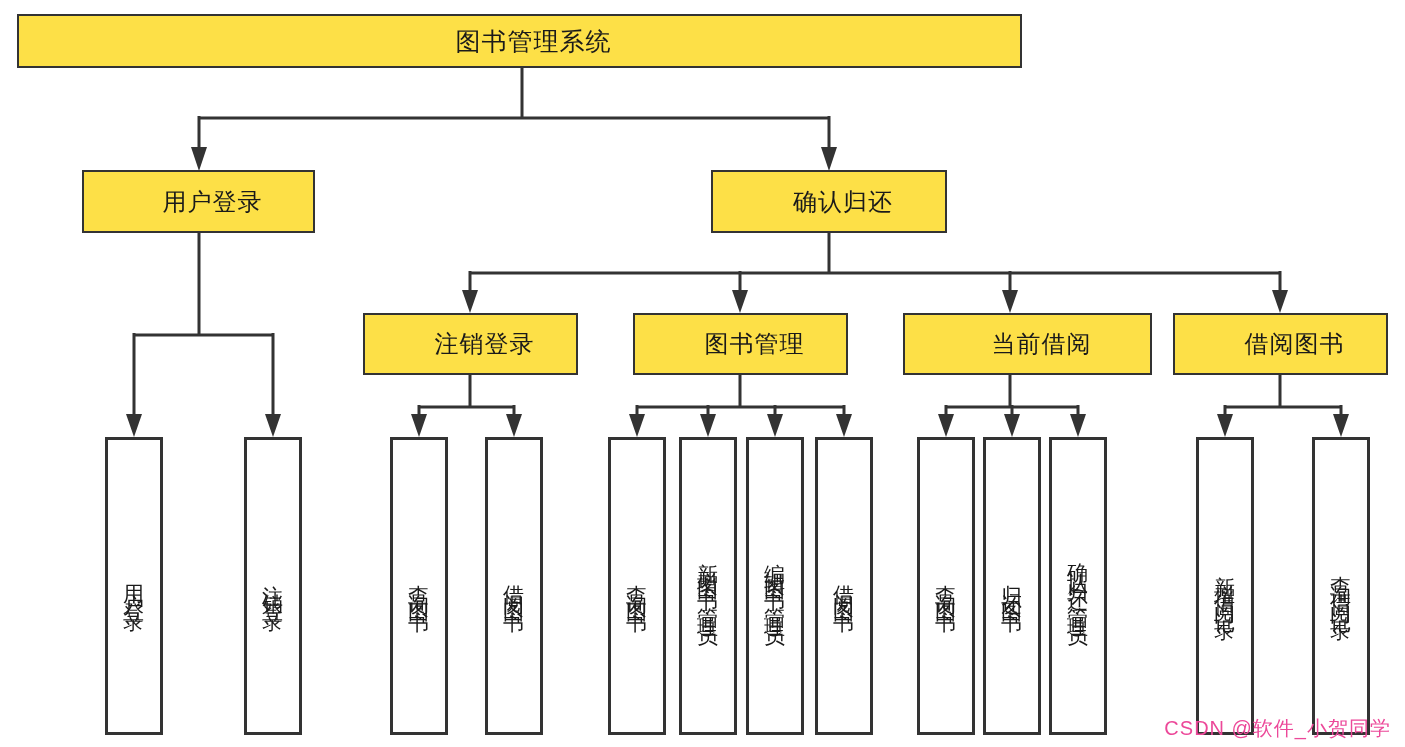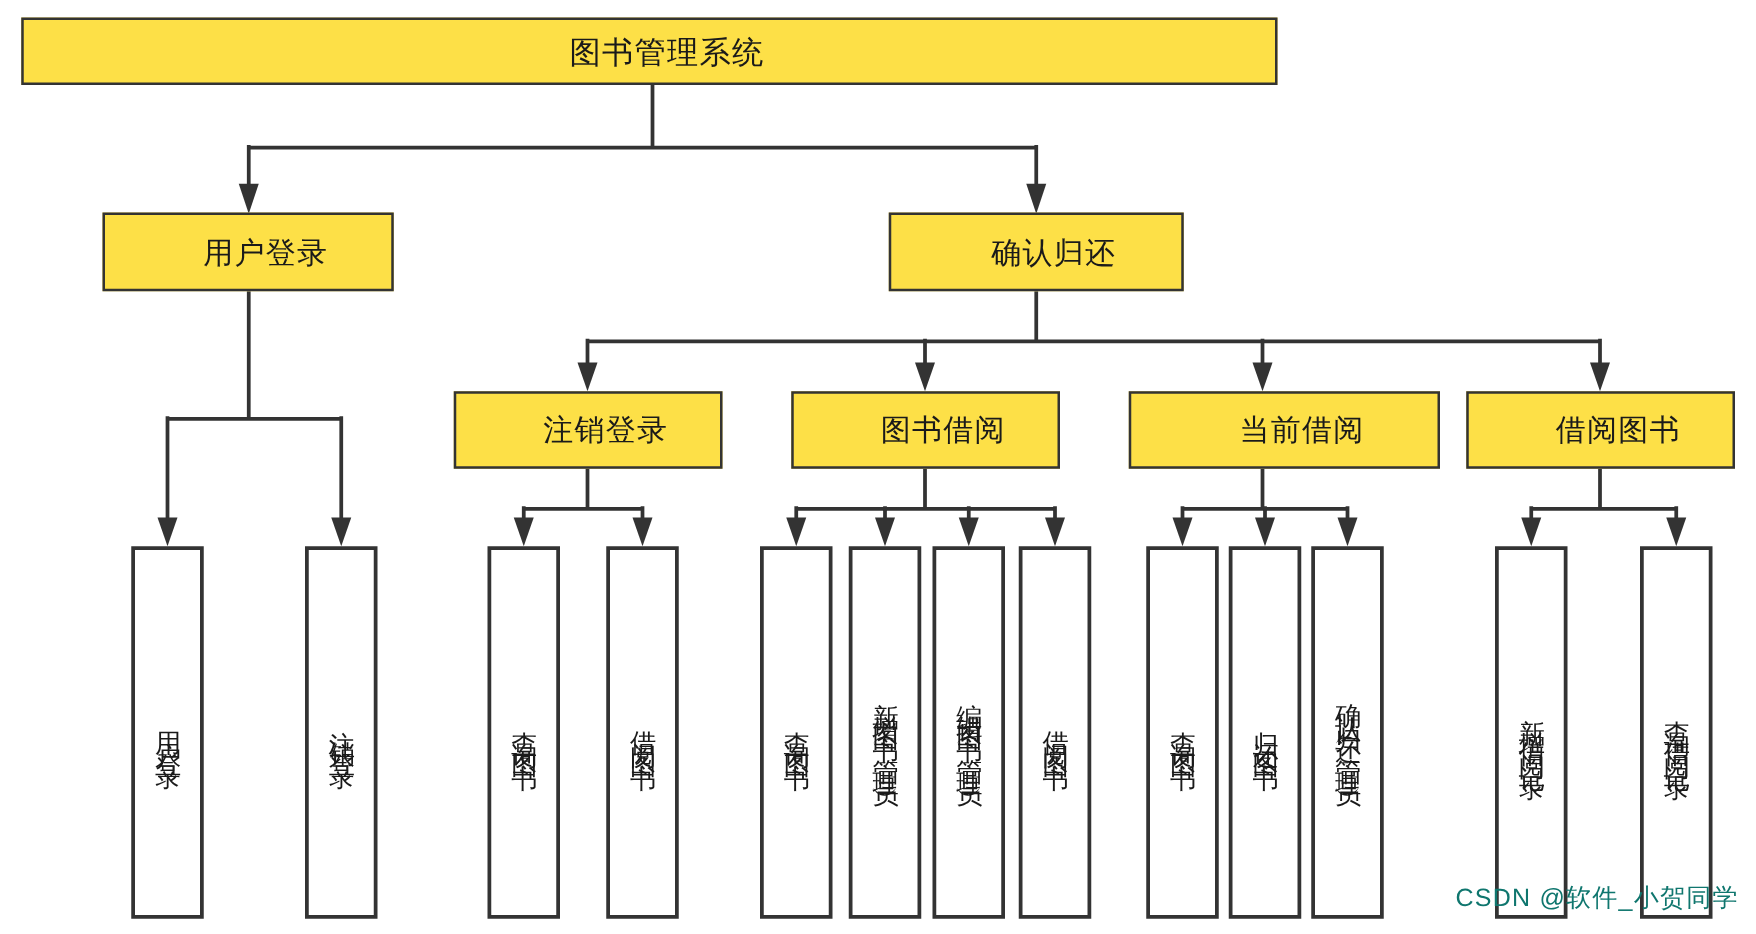--- a/index.html
+++ b/index.html
@@ -54,24 +54,24 @@
     writing-mode: vertical-rl;
     font-size: 21px;
     letter-spacing: 9px;
     line-height: 1;
     color: #1a1a1a;
     z-index: 1;
   }
   .watermark {
     position: absolute;
     right: 14px;
-    bottom: 15px;
+    bottom: 5px;
     font-size: 20px;
     letter-spacing: 1px;
-    color: #0f766e;
+    color: #ec4899;
     z-index: 3;
     white-space: nowrap;
   }
 </style>
 </head>
 <body>
 
 <svg id="connector-layer" width="1405" height="747" viewBox="0 0 1405 747">
   <g stroke="#333333" stroke-width="3" fill="none">
 
@@ -114,21 +114,21 @@
     <polygon points="1333,414 1349,414 1341,437"></polygon>
   </g>
 </svg>
 
 <div class="hbox root" style="left:17px;top:14px;width:1005px;height:54px">图书管理系统</div>
 
 <div class="hbox" style="left:82px;top:170px;width:233px;height:63px">用户登录</div>
 <div class="hbox" style="left:711px;top:170px;width:236px;height:63px">确认归还</div>
 
 <div class="hbox" style="left:363px;top:313px;width:215px;height:62px">注销登录</div>
-<div class="hbox" style="left:633px;top:313px;width:215px;height:62px">图书借阅</div>
+<div class="hbox" style="left:633px;top:313px;width:215px;height:62px">图书管理</div>
 <div class="hbox" style="left:903px;top:313px;width:249px;height:62px">当前借阅</div>
 <div class="hbox" style="left:1173px;top:313px;width:215px;height:62px">借阅图书</div>
 
 <div class="vbox" style="left:105px">用户登录</div>
 <div class="vbox" style="left:244px">注销登录</div>
 
 <div class="vbox" style="left:390px">查询图书</div>
 <div class="vbox" style="left:485px">借阅图书</div>
 
 <div class="vbox" style="left:608px">查询图书</div>

